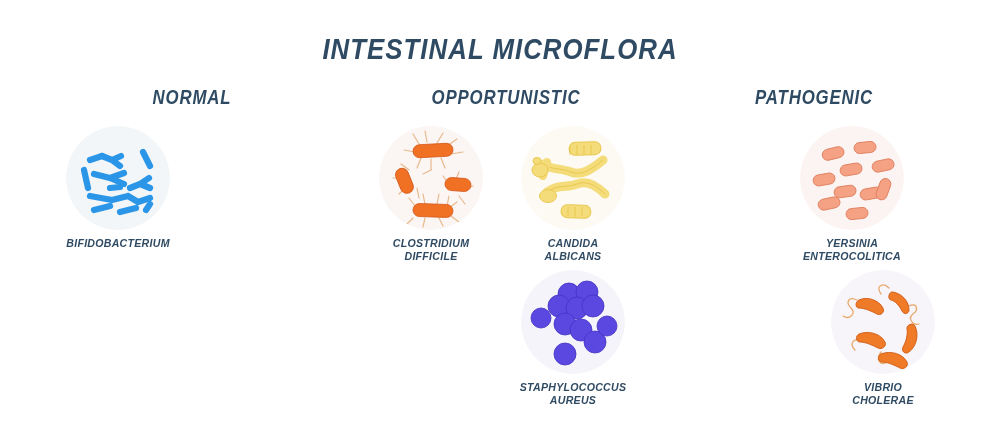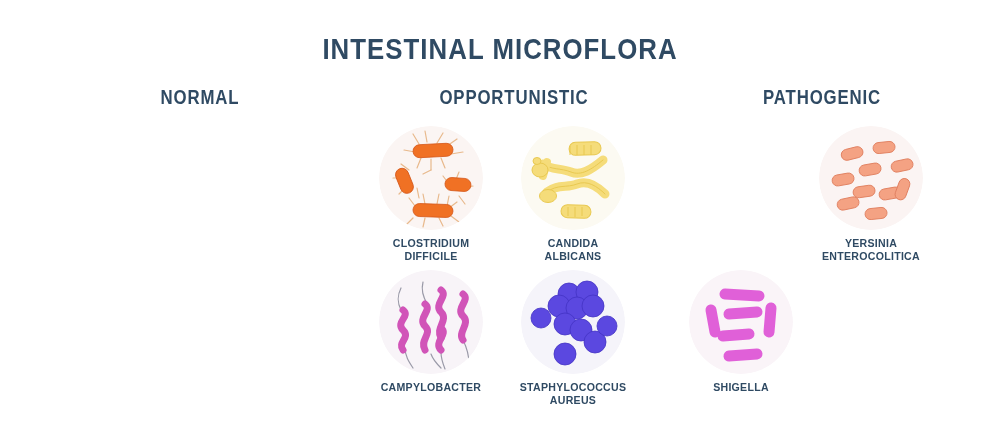--- a/index.html
+++ b/index.html
@@ -3,35 +3,35 @@
 <meta charset="utf-8">
 <style>
   html,body{margin:0;padding:0;}
   body{
     width:1000px;height:445px;
     background:#ffffff;
     font-family:"Liberation Sans", sans-serif;
     overflow:hidden;
     position:relative;
   }
-  #root{width:1000px;height:445px;position:relative;}
+  #root{width:1000px;height:445px;position:relative;font-style:italic;}
 
   .title{
     position:absolute;top:32px;left:0;width:1000px;
     text-align:center;
     font-size:30px;
     font-weight:bold;
     letter-spacing:1.2px;
     color:#2f4a63;
     font-family:"Liberation Sans Narrow","Liberation Sans",sans-serif;
     transform:scaleX(0.86);
     transform-origin:center center;
   }
 
-  .cat-row{position:absolute;top:86px;left:12px;width:836px;height:26px;}
+  .cat-row{position:absolute;top:86px;left:4px;width:836px;height:26px;}
   .cat{
     position:absolute;
     text-align:center;
     font-size:20px;
     font-weight:bold;
     letter-spacing:1px;
     color:#2f4a63;
     transform:scaleX(0.84);
   }
   .cat.normal{left:38px;width:300px;}
@@ -66,20 +66,41 @@
 <div id="root">
 
   <div class="title">INTESTINAL MICROFLORA</div>
 
   <div class="cat-row">
     <div class="cat normal">NORMAL</div>
     <div class="cat opportunistic">OPPORTUNISTIC</div>
     <div class="cat pathogenic">PATHOGENIC</div>
   </div>
 
+  <div class="cell" style="left:38px;top:126px;">
+    <div class="disc">
+      <svg viewBox="0 0 104 104" xmlns="http://www.w3.org/2000/svg">
+        <circle cx="52" cy="52" r="52" fill="#f2f6f8"></circle>
+        <g stroke="#2b96e8" stroke-width="6.2" stroke-linecap="round" fill="none">
+          <path d="M24 34 L36 30"></path>
+          <path d="M36 30 L46 34 M46 34 L55 30 M46 34 L54 40"></path>
+          <path d="M18 44 L22 62"></path>
+          <path d="M28 48 L44 52 M44 52 L58 47 M44 52 L58 58"></path>
+          <path d="M77 26 L84 40"></path>
+          <path d="M64 62 L74 58 M74 58 L84 62 M74 58 L83 52"></path>
+          <path d="M44 62 L54 61"></path>
+          <path d="M24 70 L46 74 M46 74 L62 70 M62 70 L72 76 M72 76 L84 72"></path>
+          <path d="M28 84 L44 80"></path>
+          <path d="M54 86 L70 82"></path>
+          <path d="M80 84 L84 78"></path>
+        </g>
+      </svg>
+    </div>
+    <div class="caption">BIFIDOBACTERIUM</div>
+  </div>
 
 
   <div class="cell" style="left:493px;top:126px;">
     <div class="disc">
       <svg viewBox="0 0 104 104" xmlns="http://www.w3.org/2000/svg">
         <circle cx="52" cy="52" r="52" fill="#fcfaf2"></circle>
         <g fill="#f5dc7a" stroke="#e8c851" stroke-width="1">
           <rect x="48" y="16" width="32" height="13" rx="6.5" transform="rotate(-2 64 22)"></rect>
           <path d="M49 20 v9 M56 19 v10 M63 19 v10 M70 19 v10" stroke="#e8c851" stroke-width="1" fill="none"></path>
           <path d="M22 38 C30 44 40 42 50 46 C60 50 70 44 82 34" stroke="#f5dc7a" stroke-width="9" fill="none" stroke-linecap="round"></path>
@@ -115,21 +136,21 @@
           <rect x="66" y="52" width="26" height="13" rx="6.5" transform="rotate(4 79 58)"></rect>
           <rect x="34" y="78" width="40" height="13" rx="6.5" transform="rotate(2 54 84)"></rect>
         </g>
       </svg>
     </div>
     <div class="caption">CLOSTRIDIUM
 DIFFICILE</div>
   </div>
 
 
-  <div class="cell" style="left:791px;top:126px;">
+  <div class="cell" style="left:772px;top:126px;">
     <div class="disc">
       <svg viewBox="0 0 104 104" xmlns="http://www.w3.org/2000/svg">
         <circle cx="52" cy="52" r="52" fill="#fbf4f3"></circle>
         <g fill="#f4a283" stroke="#e08060" stroke-width="0.9">
           <rect x="22" y="22" width="22" height="11" rx="5.5" transform="rotate(-14 33 27)"></rect>
           <rect x="54" y="16" width="22" height="11" rx="5.5" transform="rotate(-6 65 21)"></rect>
           <rect x="40" y="38" width="22" height="11" rx="5.5" transform="rotate(-10 51 43)"></rect>
           <rect x="72" y="34" width="22" height="11" rx="5.5" transform="rotate(-12 83 39)"></rect>
           <rect x="13" y="48" width="22" height="11" rx="5.5" transform="rotate(-10 24 53)"></rect>
           <rect x="34" y="60" width="22" height="11" rx="5.5" transform="rotate(-8 45 65)"></rect>
@@ -139,43 +160,20 @@
           <rect x="46" y="82" width="22" height="11" rx="5.5" transform="rotate(-6 57 87)"></rect>
         </g>
       </svg>
     </div>
     <div class="caption">YERSINIA
 ENTEROCOLITICA</div>
   </div>
 
 
 
-  <div class="cell" style="left:351px;top:270px;">
-    <div class="disc">
-      <svg viewBox="0 0 104 104" xmlns="http://www.w3.org/2000/svg">
-        <circle cx="52" cy="52" r="52" fill="#f8f4f8"></circle>
-        <g stroke="#9a9aa8" stroke-width="1.2" fill="none" stroke-linecap="round">
-          <path d="M22 40 C18 32 18 26 22 18"></path>
-          <path d="M26 78 C26 86 30 92 34 98"></path>
-          <path d="M48 34 C44 26 42 20 44 12"></path>
-          <path d="M52 84 C54 90 58 94 62 98"></path>
-          <path d="M62 82 C62 88 64 94 66 99"></path>
-          <path d="M84 70 C88 78 90 86 90 94"></path>
-        </g>
-        <g stroke-linecap="round" fill="none" stroke="#d154b8" stroke-width="7">
-          <path d="M24 40 C32 46 16 52 24 60 C32 68 18 72 24 80"></path>
-          <path d="M46 34 C54 40 38 48 46 56 C54 64 40 70 46 80"></path>
-          <path d="M62 20 C70 26 54 34 62 42 C70 50 56 58 62 68"></path>
-          <path d="M62 58 C70 64 54 72 62 80"></path>
-          <path d="M84 24 C92 30 76 38 84 46 C92 54 78 62 84 70"></path>
-        </g>
-      </svg>
-    </div>
-    <div class="caption">CAMPYLOBACTER</div>
-  </div>
 
   <div class="cell" style="left:493px;top:270px;">
     <div class="disc">
       <svg viewBox="0 0 104 104" xmlns="http://www.w3.org/2000/svg">
         <circle cx="52" cy="52" r="52" fill="#f5f4fa"></circle>
         <g fill="#5b48e0" stroke="#4434c4" stroke-width="0.8">
           <circle cx="48" cy="24" r="11"></circle>
           <circle cx="66" cy="22" r="11"></circle>
           <circle cx="38" cy="36" r="11"></circle>
           <circle cx="56" cy="38" r="11"></circle>
@@ -186,31 +184,38 @@
           <circle cx="74" cy="72" r="11"></circle>
           <circle cx="86" cy="56" r="10"></circle>
           <circle cx="44" cy="84" r="11"></circle>
         </g>
       </svg>
     </div>
     <div class="caption">STAPHYLOCOCCUS
 AUREUS</div>
   </div>
 
-  <div class="cell" style="left:661px;top:270px;">
-    <div class="disc">
-      <svg viewBox="0 0 104 104" xmlns="http://www.w3.org/2000/svg">
-        <circle cx="52" cy="52" r="52" fill="#faf4f8"></circle>
-        <g stroke="#e060d8" stroke-width="11" stroke-linecap="round" fill="none">
-          <path d="M36 24 L70 26"></path>
-          <path d="M22 40 L26 62"></path>
-          <path d="M40 44 L68 42"></path>
-          <path d="M82 38 L80 62"></path>
-          <path d="M34 66 L60 64"></path>
-          <path d="M40 86 L68 84"></path>
-        </g>
-      </svg>
-    </div>
-    <div class="caption">SHIGELLA</div>
-  </div>
-
+
+  <div class="cell" style="left:803px;top:270px;">
+    <div class="disc">
+      <svg viewBox="0 0 104 104" xmlns="http://www.w3.org/2000/svg">
+        <circle cx="52" cy="52" r="52" fill="#f7f4fa"></circle>
+        <g stroke="#e8a96c" stroke-width="1.3" fill="none" stroke-linecap="round">
+          <path d="M26 30 C18 26 14 32 20 38 C26 44 18 50 12 46"></path>
+          <path d="M50 24 C44 16 52 12 58 18"></path>
+          <path d="M78 36 C86 32 88 40 82 44 C76 48 82 56 88 54"></path>
+          <path d="M30 70 C22 68 18 74 24 80"></path>
+          <path d="M50 82 C44 90 50 96 56 92"></path>
+        </g>
+        <g fill="#ef7a28" stroke="#cf5c13" stroke-width="0.9">
+          <path d="M28 30 C36 26 48 30 52 38 C54 42 50 46 46 44 C42 42 34 38 28 38 C24 38 24 32 28 30 Z"></path>
+          <path d="M62 22 C72 24 78 32 78 40 C78 44 73 45 71 41 C68 35 64 31 60 30 C56 29 58 21 62 22 Z"></path>
+          <path d="M28 64 C38 60 50 64 54 72 C56 76 51 80 47 78 C43 76 35 72 29 72 C25 72 24 66 28 64 Z"></path>
+          <path d="M84 56 C88 64 86 76 78 82 C74 85 70 81 72 77 C75 72 77 64 76 59 C75 55 82 52 84 56 Z"></path>
+          <path d="M50 84 C60 80 72 84 76 92 C78 96 73 100 69 98 C65 96 57 92 51 92 C47 92 46 86 50 84 Z"></path>
+        </g>
+      </svg>
+    </div>
+    <div class="caption">VIBRIO
+CHOLERAE</div>
+  </div>
 
 </div>
 
 </body></html>

